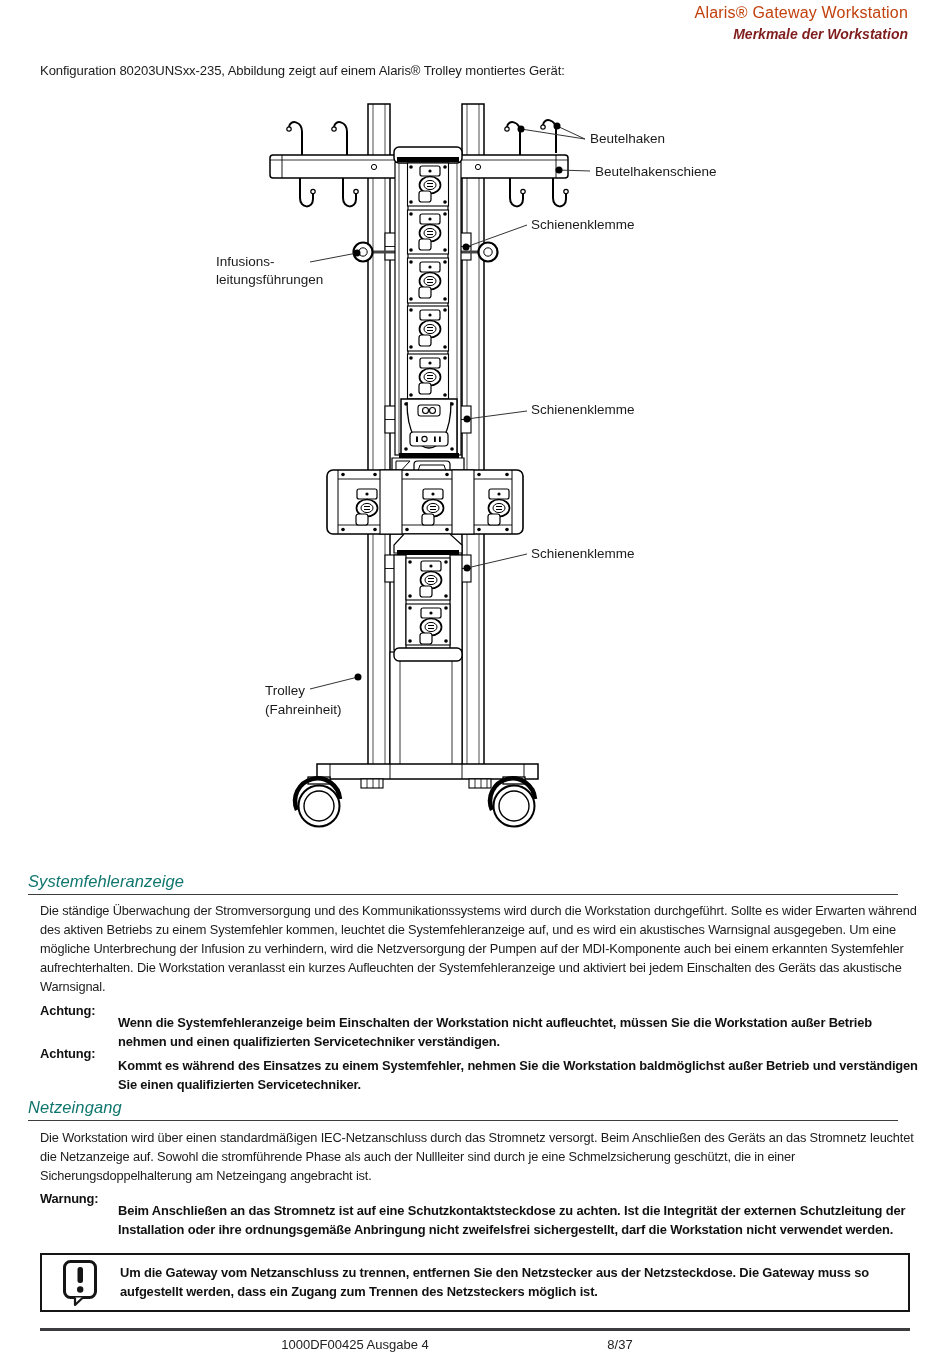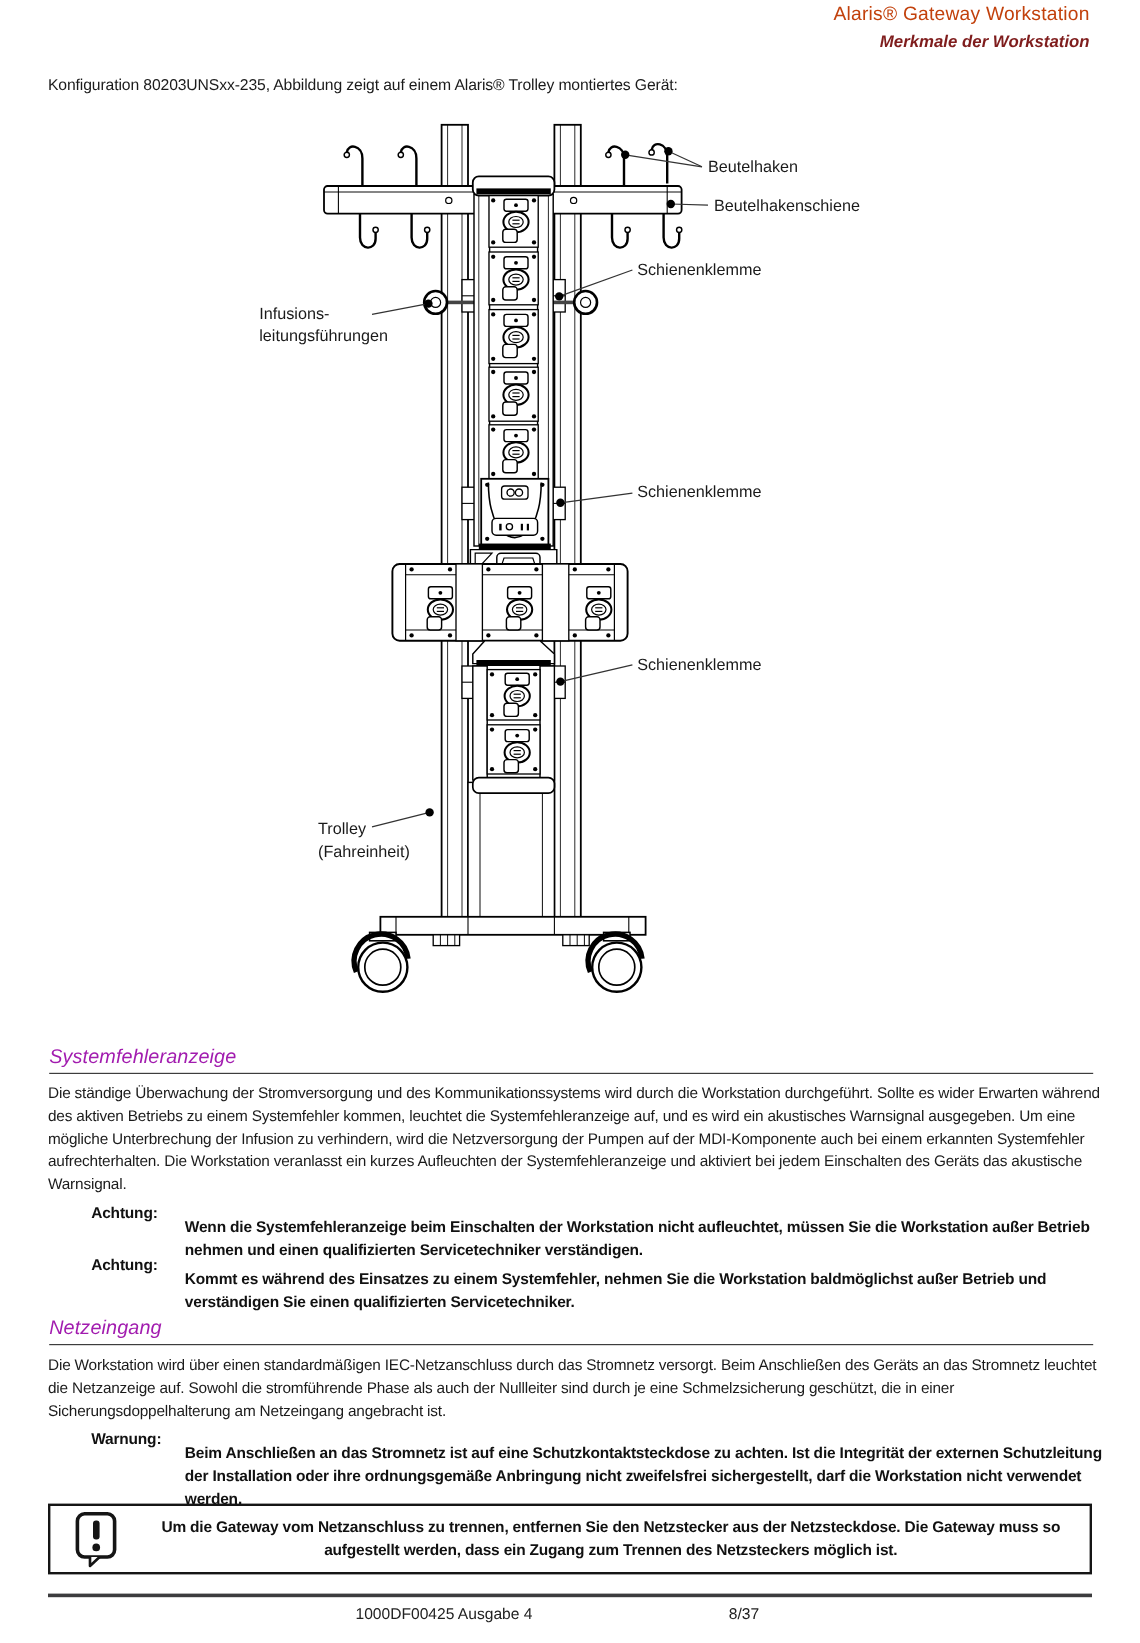--- a/index.html
+++ b/index.html
@@ -10,38 +10,38 @@
     -webkit-font-smoothing:antialiased;
   }
   .abs { position:absolute; }
 
   .hdr-title { right:42px; top:4px; font-size:16px; letter-spacing:0.2px; color:#c2410c; }
   .hdr-sub   { right:42px; top:26px; font-size:14px; font-weight:bold; font-style:italic; color:#7f1d1d; }
 
   .intro { left:40px; top:63px; width:880px; font-size:13.1px; letter-spacing:-0.1px; }
 
   .section-h {
-    left:41px; width:870px; font-size:16.5px; font-style:italic; color:#a21caf;
+    left:28px; width:870px; font-size:16.5px; font-style:italic; color:#0f766e;
     border-bottom:1.3px solid #3d3d3d; padding-bottom:3px; letter-spacing:0.1px;
   }
   .body-txt { left:40px; width:880px; font-size:12.8px; line-height:19px; letter-spacing:-0.15px; }
 
   .note { left:40px; width:880px; display:flex; font-weight:bold; font-size:12.9px; line-height:18.8px; letter-spacing:-0.15px; color:#111; }
-  .note .lbl { width:78px; flex:0 0 78px;margin-left:36px; }
+  .note .lbl { width:78px; flex:0 0 78px; }
   .note .txt { flex:1;margin-top:12px; }
 
   .notice-box {
     left:40px; top:1253px; width:870px; min-height:59px;
-    border:2px solid #151515; display:flex; align-items:center;text-align:center;
+    border:2px solid #151515; display:flex; align-items:center;
   }
   .notice-box .icon-wrap { flex:0 0 78px; display:flex; justify-content:center; }
   .notice-box .txt { flex:1; font-weight:bold; font-size:12.9px; line-height:18.5px; letter-spacing:-0.15px; padding-right:10px; color:#111; }
 
   .footer-rule { left:40px; top:1328px; width:870px; height:2.5px; background:#3c3c3e; }
-  .footer-doc  { left:270px; top:1337px; width:200px; text-align:center; font-size:13px; color:#222; }
+  .footer-doc  { left:255px; top:1337px; width:200px; text-align:center; font-size:13px; color:#222; }
   .footer-page { left:580px; top:1337px; width:80px;  text-align:center; font-size:13px; color:#222; }
 
   svg text { font-family:"Liberation Sans", sans-serif; font-size:13.5px; fill:#1a1a1a; }
   .ln  { stroke:#000; fill:none; }
   .ld  { stroke:#333; stroke-width:1; fill:none; }
   .wh  { fill:#fff; stroke:#000; }
 </style>
 </head>
 <body>
 

